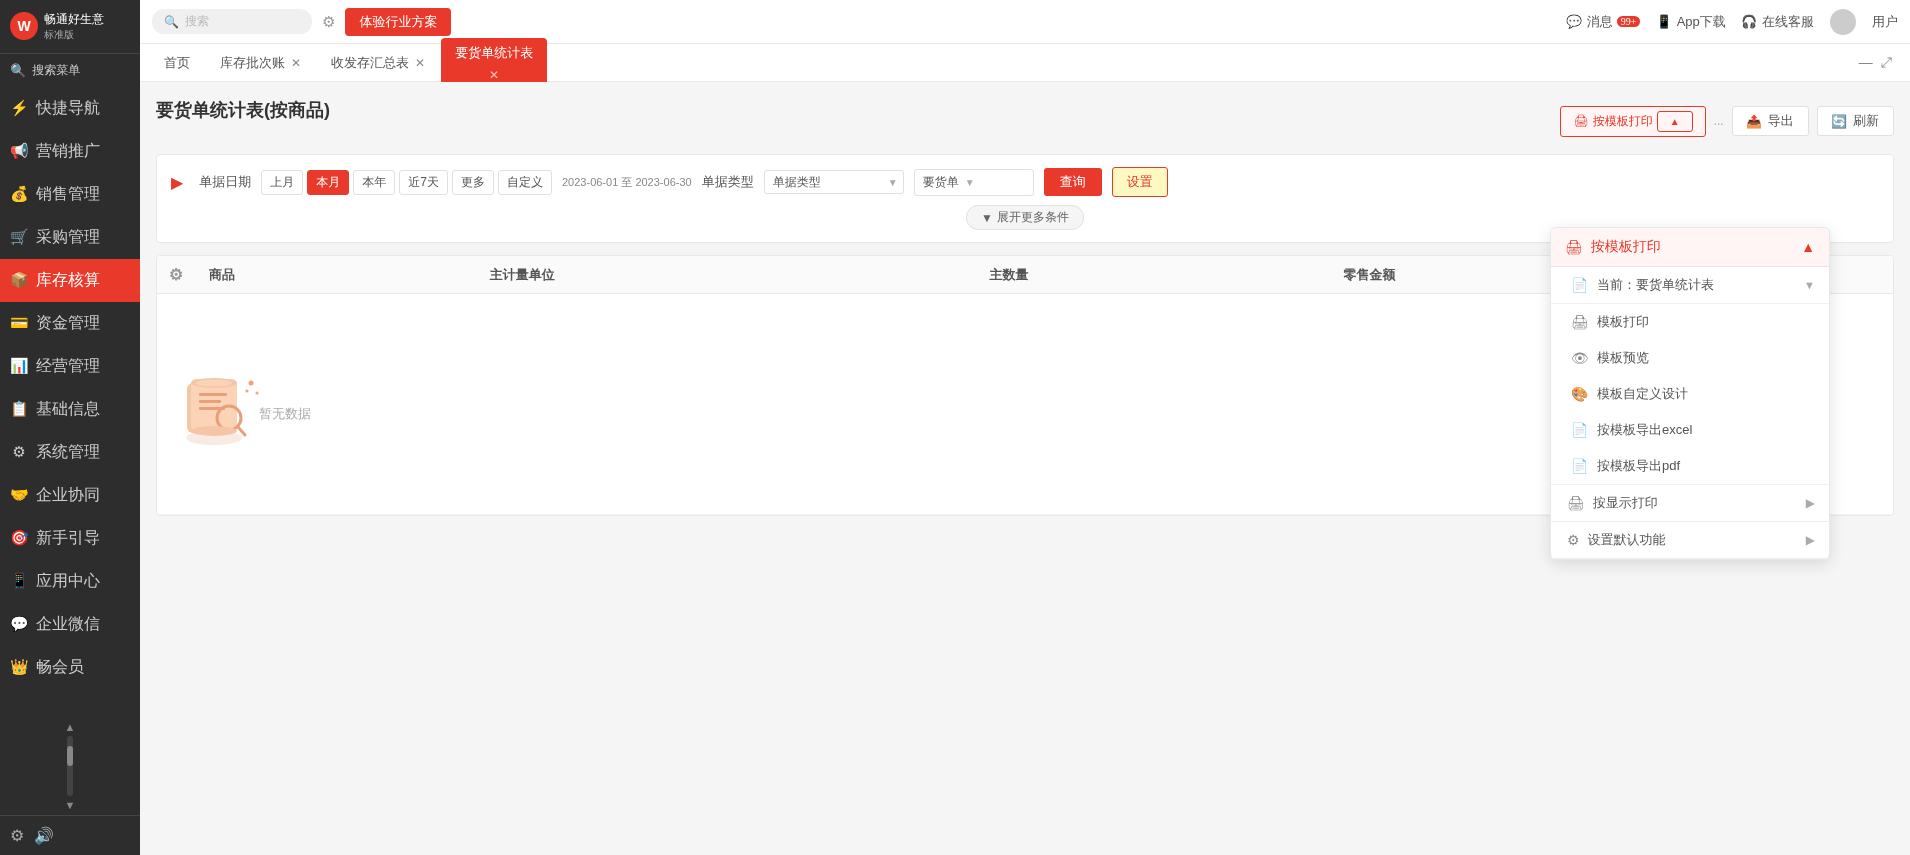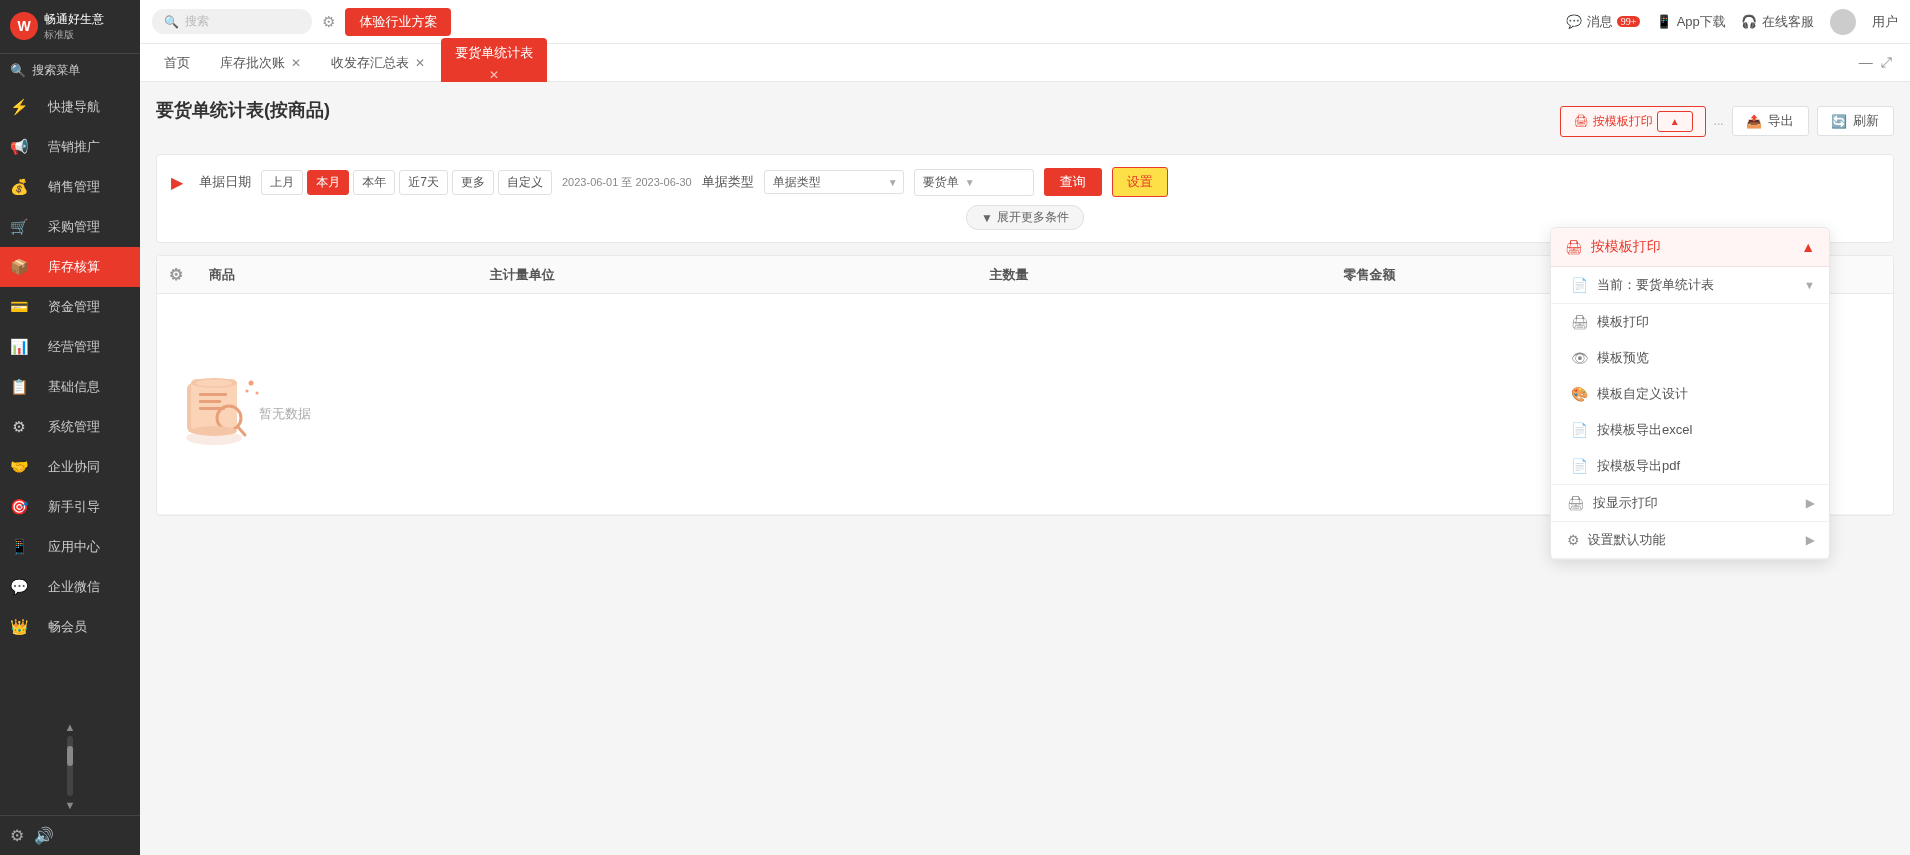--- a/index.html
+++ b/index.html
@@ -45,21 +45,21 @@
 
     .nav-item {
       display: flex; align-items: center;
       padding: 11px 10px;
       color: #ccc; font-size: 13px;
       cursor: pointer;
       position: relative;
     }
     .nav-item.active { background: #e8392a; color: #fff; }
     .nav-item .nav-icon { margin-right: 8px; font-size: 15px; width: 18px; text-align: center; }
-    .nav-item .nav-label { font-size: 13px; margin-left: 12px; }
+    .nav-item .nav-label { font-size: 16px; }
 
     .sidebar-bottom {
       padding: 10px;
       display: flex; gap: 10px;
       border-top: 1px solid #444;
       color: #aaa;
     }
     .sidebar-bottom-btn { cursor: pointer; font-size: 16px; }
 
     
@@ -319,21 +319,21 @@
       color: #fff;
       background: #e8392a;
       cursor: pointer;
     }
     .action-btn-settings {
       border: 1px solid #e8392a;
       border-radius: 3px;
       padding: 5px 14px;
       font-size: 13px;
       color: #e8392a;
-      background: #fde047;
+      background: #fef9c3;
       cursor: pointer;
     }
   </style>
 </head>
 <body>
 
 <div class="sidebar">
   <div class="sidebar-logo">
     <div class="sidebar-logo-icon">W</div>
     <div class="sidebar-logo-text">

